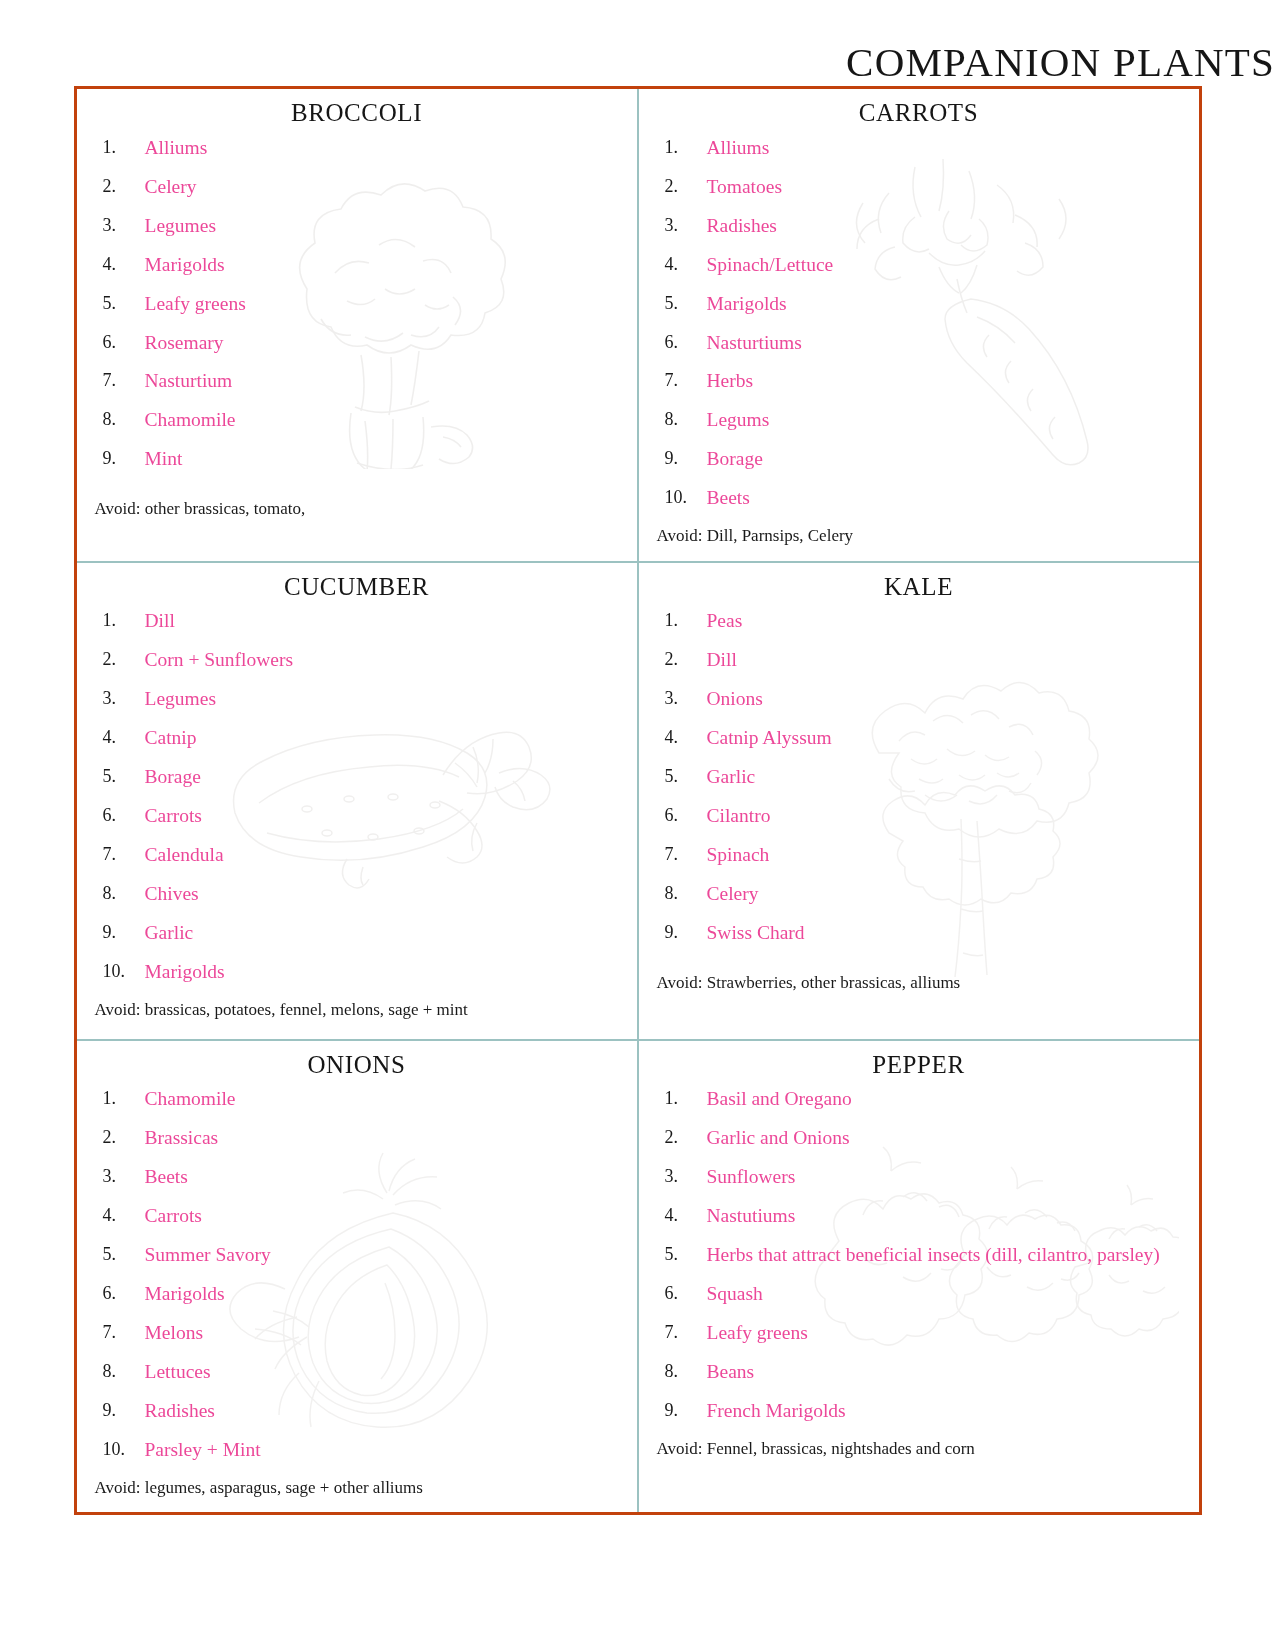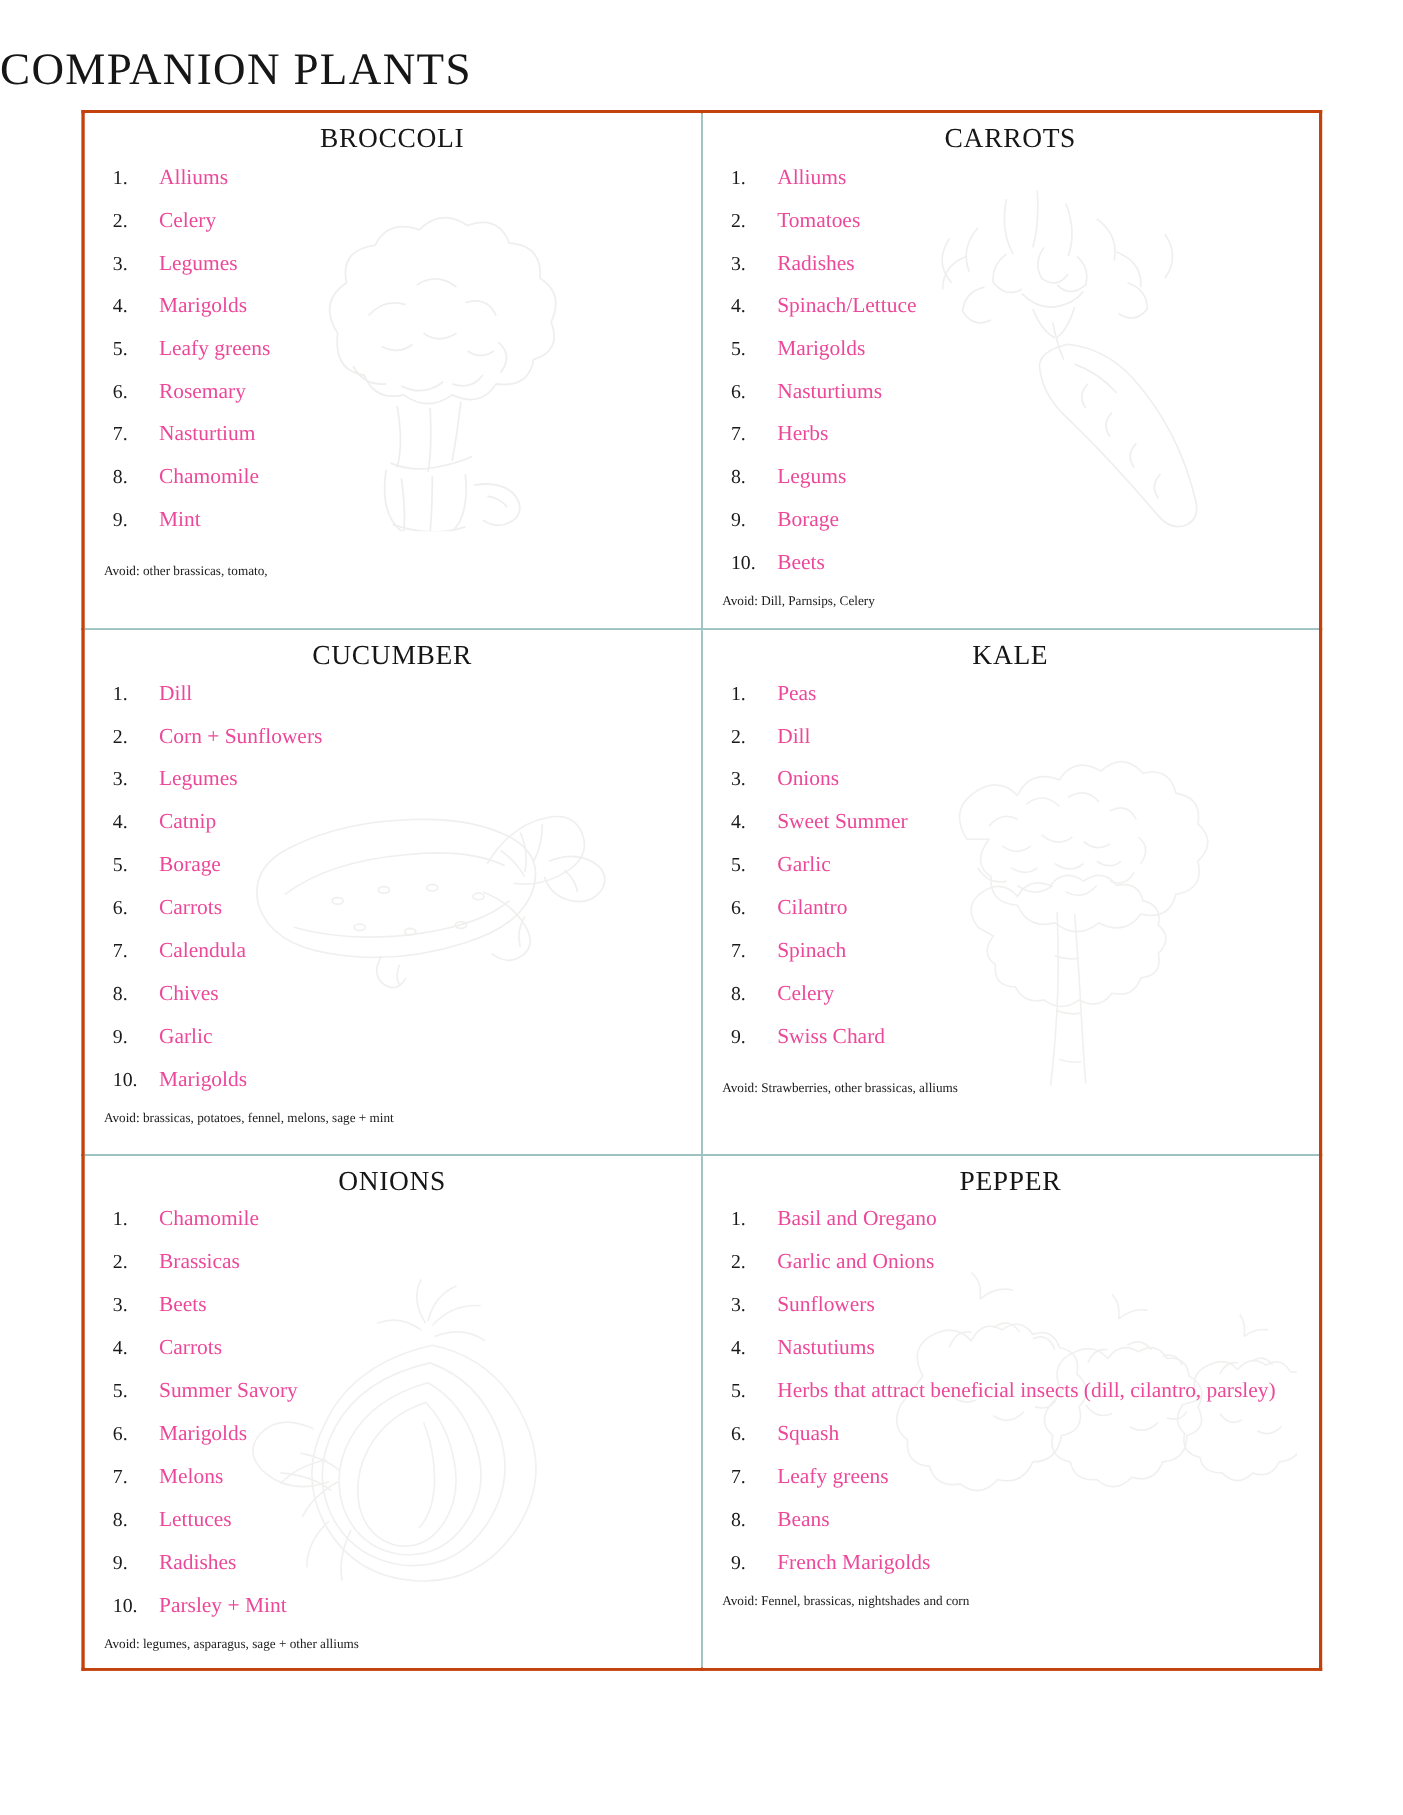--- a/index.html
+++ b/index.html
@@ -18,28 +18,27 @@
 
   .page {
     width: 1275px;
     height: 1650px;
     box-sizing: border-box;
     padding: 0;
     position: relative;
   }
 
   .page-title {
-    text-align: left;
+    text-align: right;
     font-size: 41px;
     letter-spacing: 1.2px;
     font-weight: 400;
     color: #161616;
     margin: 0;
     padding-top: 38px;
-    padding-bottom: 14px;
     font-family: "Liberation Serif", "DejaVu Serif", serif;
   }
 
   .grid {
     width: 1125px;
     margin: 0 auto;
     border: 3px solid #c2410c;
     border-collapse: collapse;
     display: table;
     table-layout: fixed;
@@ -105,21 +104,21 @@
     position: absolute;
     left: 10px;
     top: 0;
     width: 36px;
     text-align: left;
     font-size: 18px;
     color: #1a1a1a;
   }
 
   .avoid {
-    font-size: 12px;
+    font-size: 17px;
     line-height: 1.25;
     color: #1a1a1a;
     margin: 0;
     padding-left: 2px;
   }
   .avoid.spaced { margin-top: 26px; }
   .avoid.tight  { margin-top: 4px; }
   .avoid.snug   { margin-top: 0px; }
 </style>
 </head>
@@ -255,21 +254,21 @@
             <path d="M140 236 q12 4 22 2 M142 286 q12 4 22 2 M144 330 q12 4 20 2"></path>
             <path d="M70 210 q-14-20 4-32 q18-12 32 4 q10-18 30-10 q12-16 30-4 q18-12 30 4 q20-4 24 14 q18 4 14 22 q14 12 0 26 q4 20-16 22 q-6 18-26 14 q-12 16-30 6 q-16 12-32 0 q-18 4-26-12 q-20 0-18-20 q-14-10-2-26z"></path>
           </svg>
         </div>
         <div class="cell-inner">
           <div class="cell-title">KALE</div>
           <ol class="plant-list wide">
             <li>Peas</li>
             <li>Dill</li>
             <li>Onions</li>
-            <li>Sweet Summer</li>
+            <li>Catnip Alyssum</li>
             <li>Garlic</li>
             <li>Cilantro</li>
             <li>Spinach</li>
             <li>Celery</li>
             <li>Swiss Chard</li>
           </ol>
           <p class="avoid spaced">Avoid: Strawberries, other brassicas, alliums</p>
         </div>
       </div>
 

